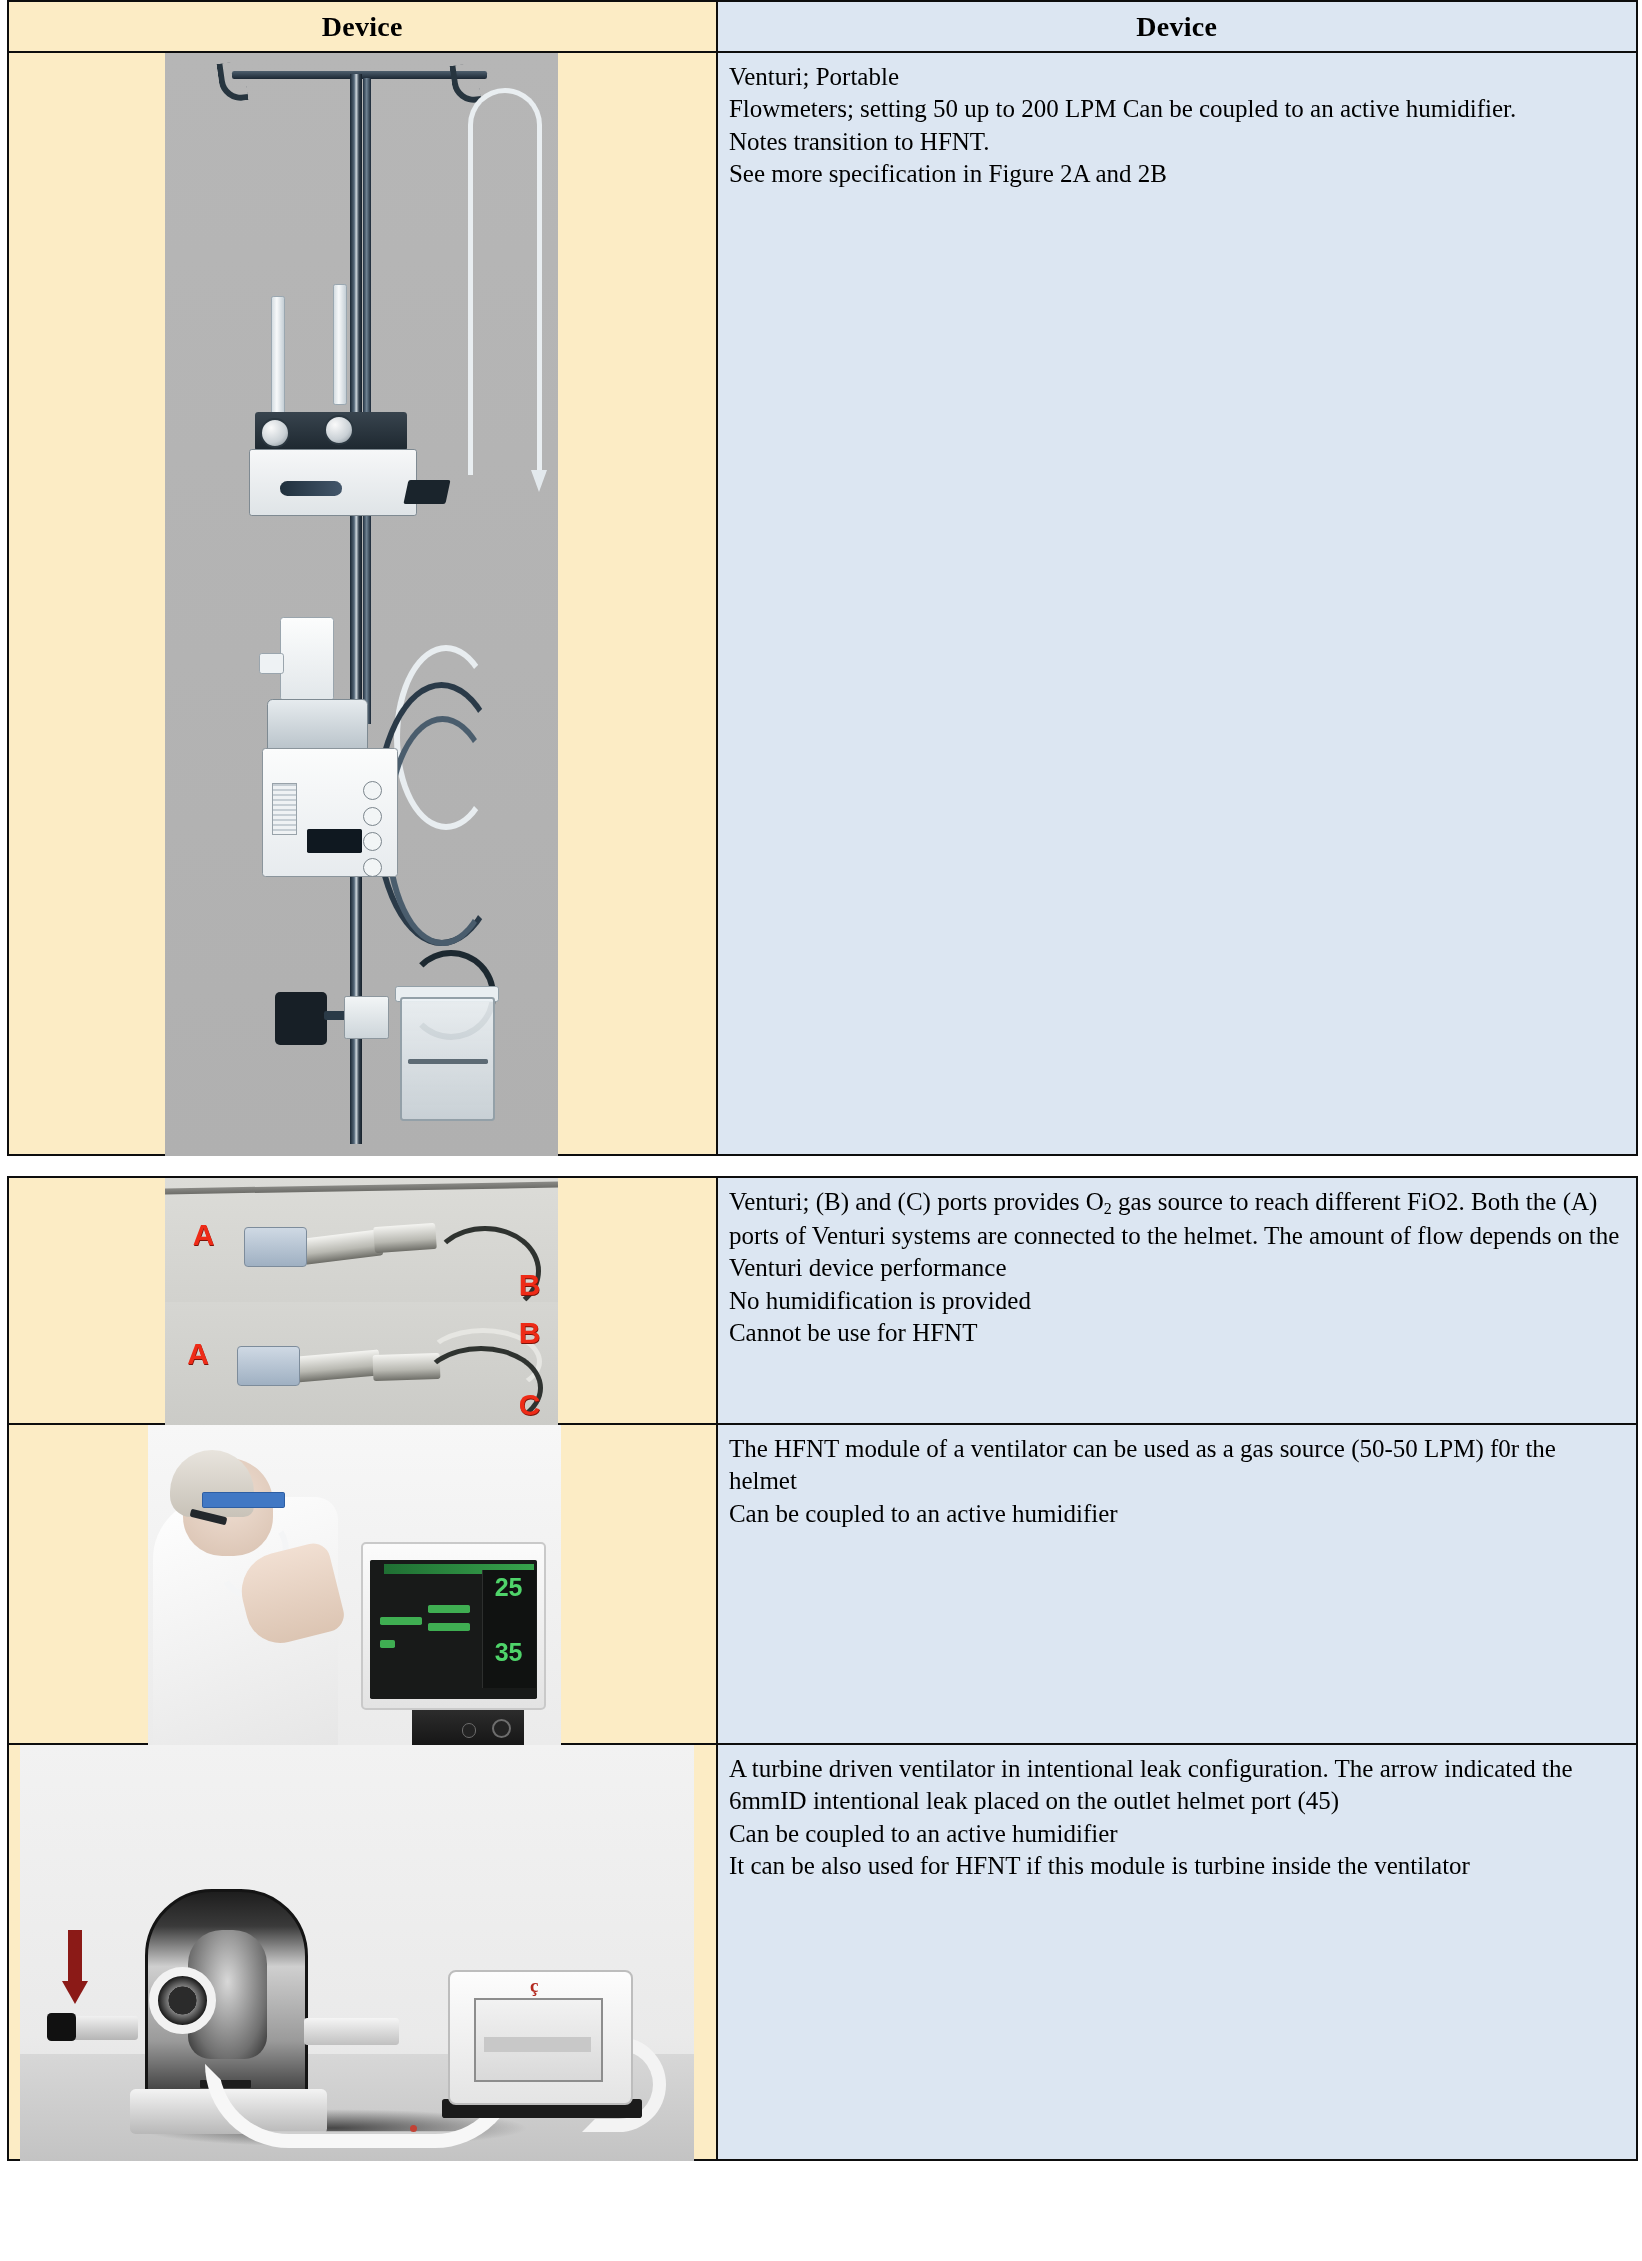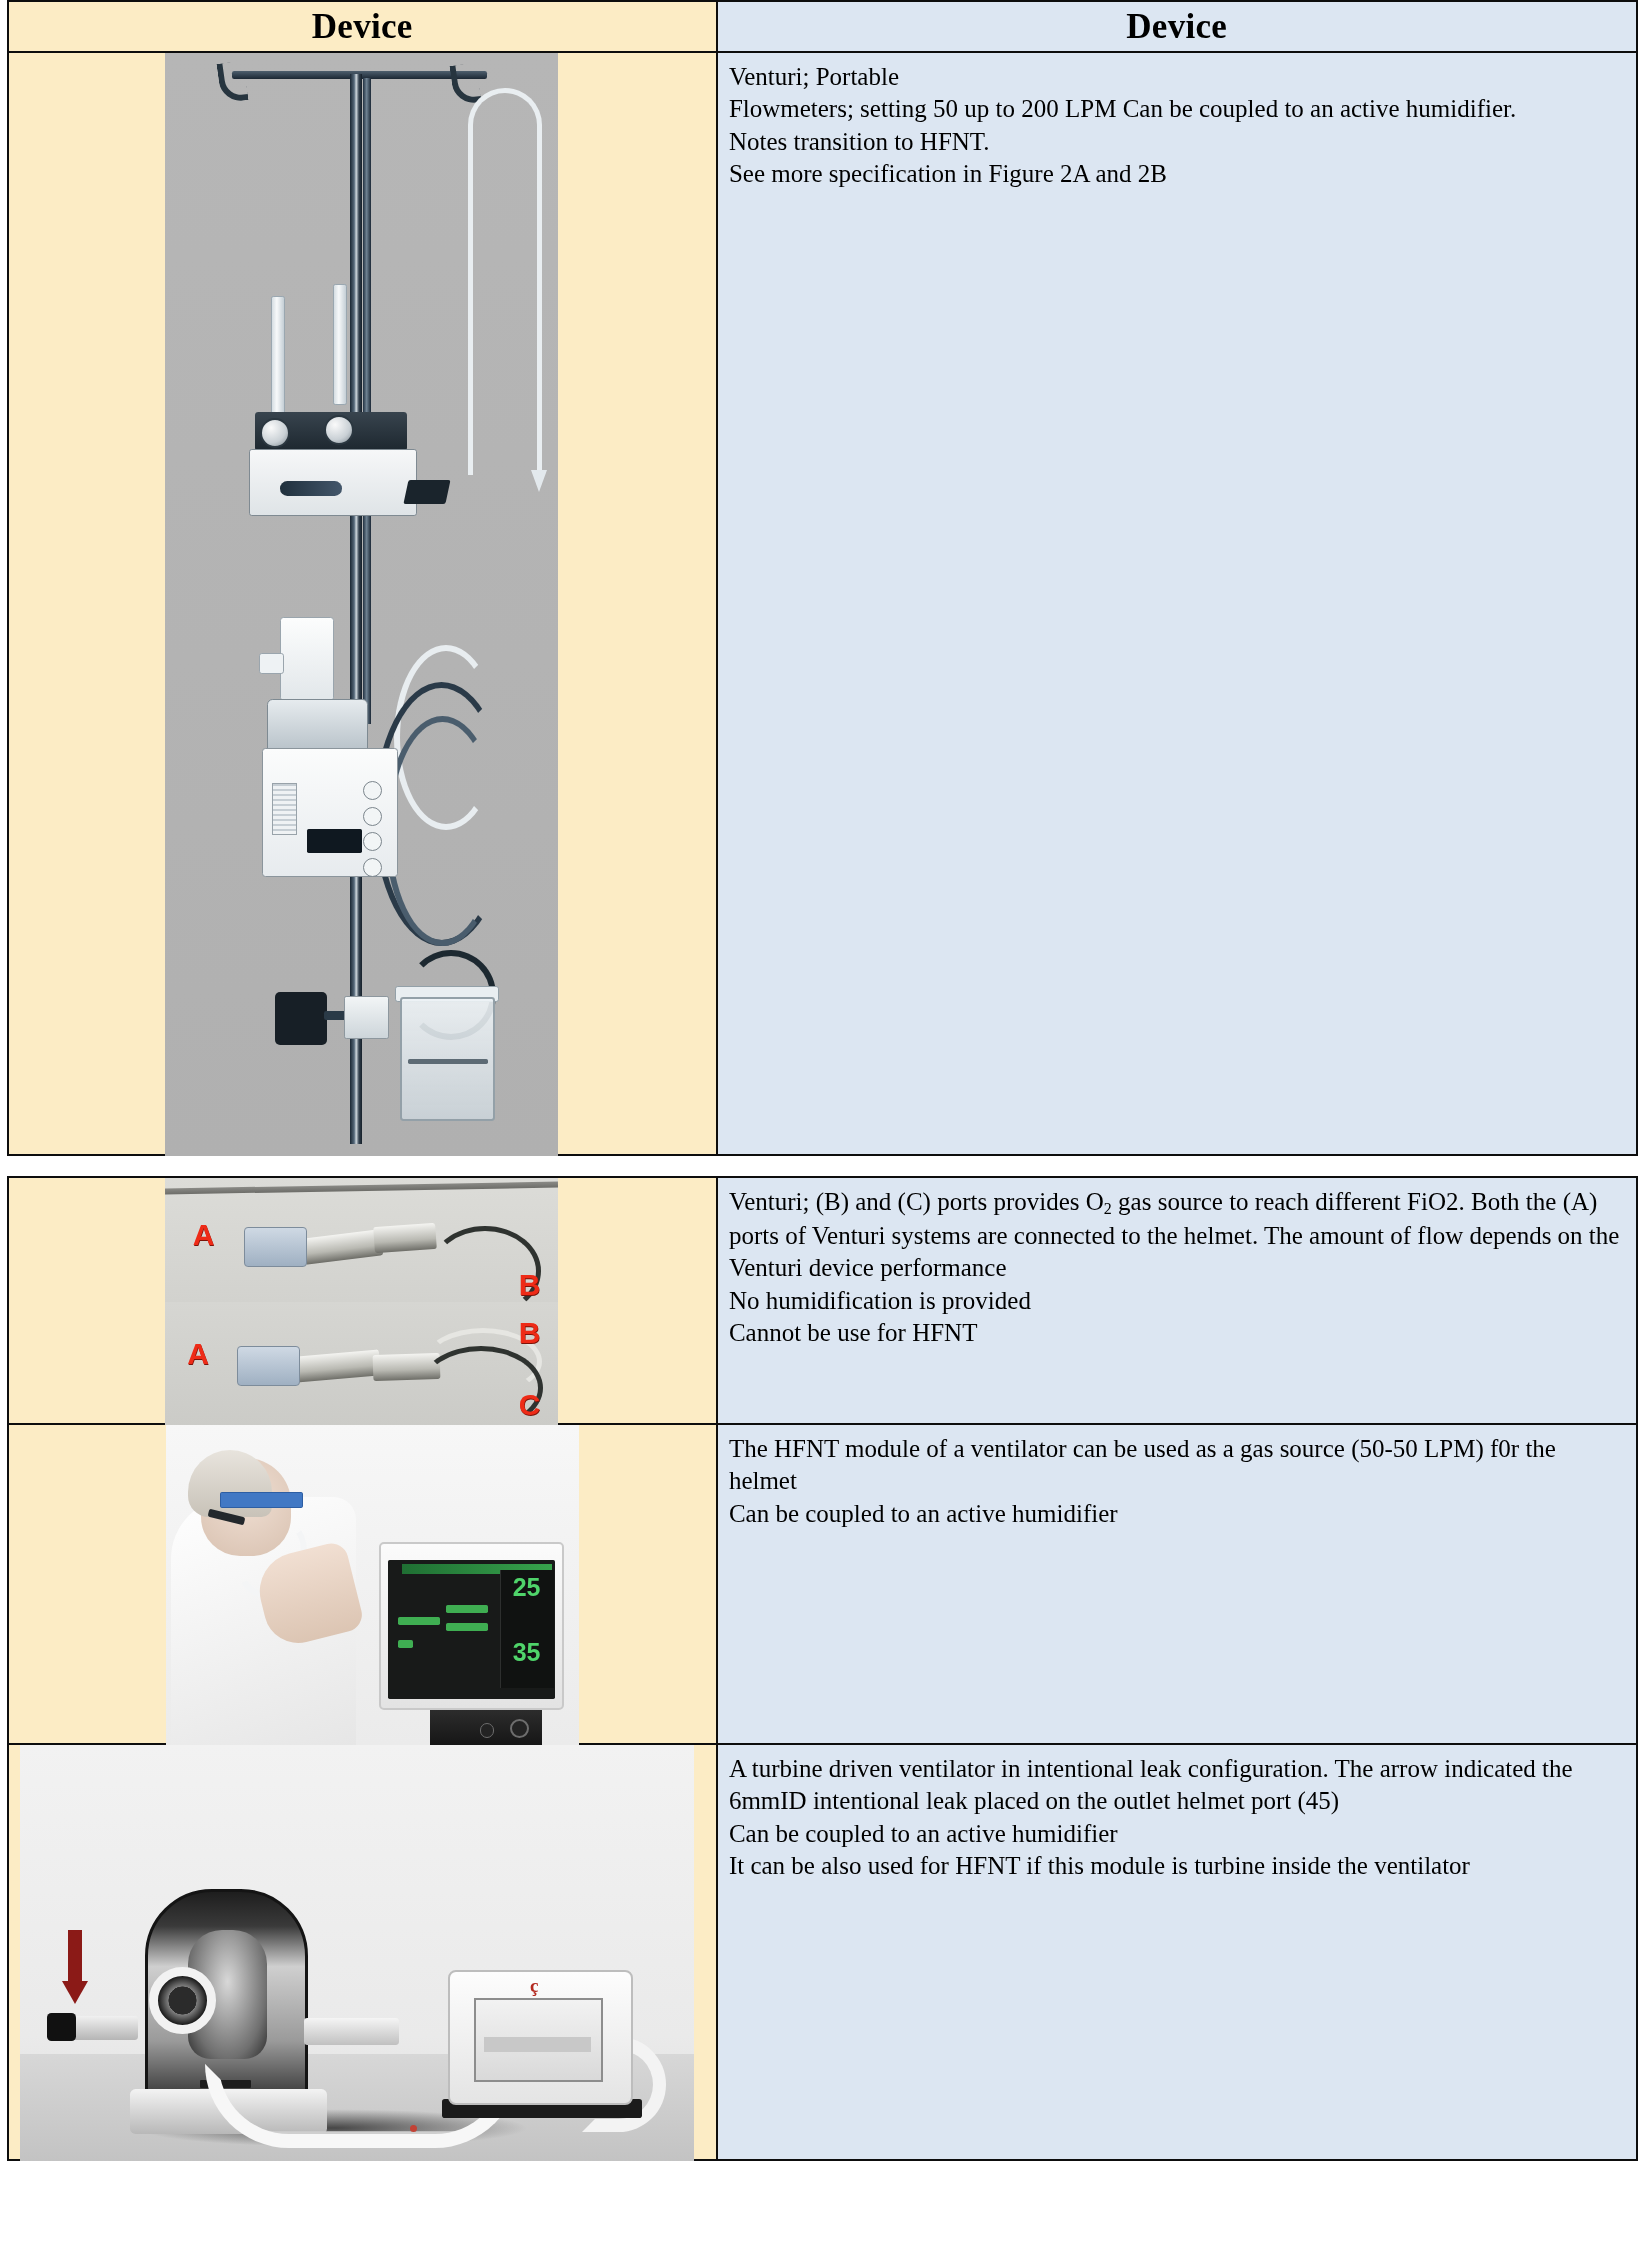--- a/index.html
+++ b/index.html
@@ -32,21 +32,21 @@
   col.c-device { width: 709px; }
   col.c-notes  { width: 920px; }
 
   .cell-device { background: #fcecc5; position: relative; }
   .cell-notes  { background: #dce6f2; }
 
   
   .hdr { height: 49px; text-align: center; vertical-align: middle; }
   .hdr-label {
     font-weight: bold;
-    font-size: 35px;
+    font-size: 28px;
     line-height: 49px;
     letter-spacing: 0.3px;
   }
 
   
   .notes-body {
     padding: 7.9px 12.4px 10px 11.2px;
     font-size: 25px;
     line-height: 1.30;
   }
@@ -263,21 +263,21 @@
   .lbl-b1 { left: 354px; top: 92px; }
   .lbl-b2 { left: 354px; top: 140px; }
   .lbl-a2 { left: 22.5px;  top: 161px; }
   .lbl-c1 { left: 354px; top: 212px; }
 
   
   
   
   .r3-cell { height: 320px; }
   .pic-pat {
-    left: 157px; top: 0; width: 413px; height: 320px;
+    left: 139px; top: 0; width: 413px; height: 320px;
     background: #f3f3f3;
   }
   .pat-bg { position:absolute; inset:0; background: linear-gradient(180deg,#f7f7f7,#ebebeb); }
   .pat-body {
     position: absolute; left: 5.6px; top: 72px; width: 185px; height: 248px;
     background: linear-gradient(160deg,#ffffff,#e6e6e6);
     border-radius: 62px 22.5px 0 0;
   }
   .pat-head {
     position: absolute; left: 35px; top: 33px; width: 90px; height: 98px;

